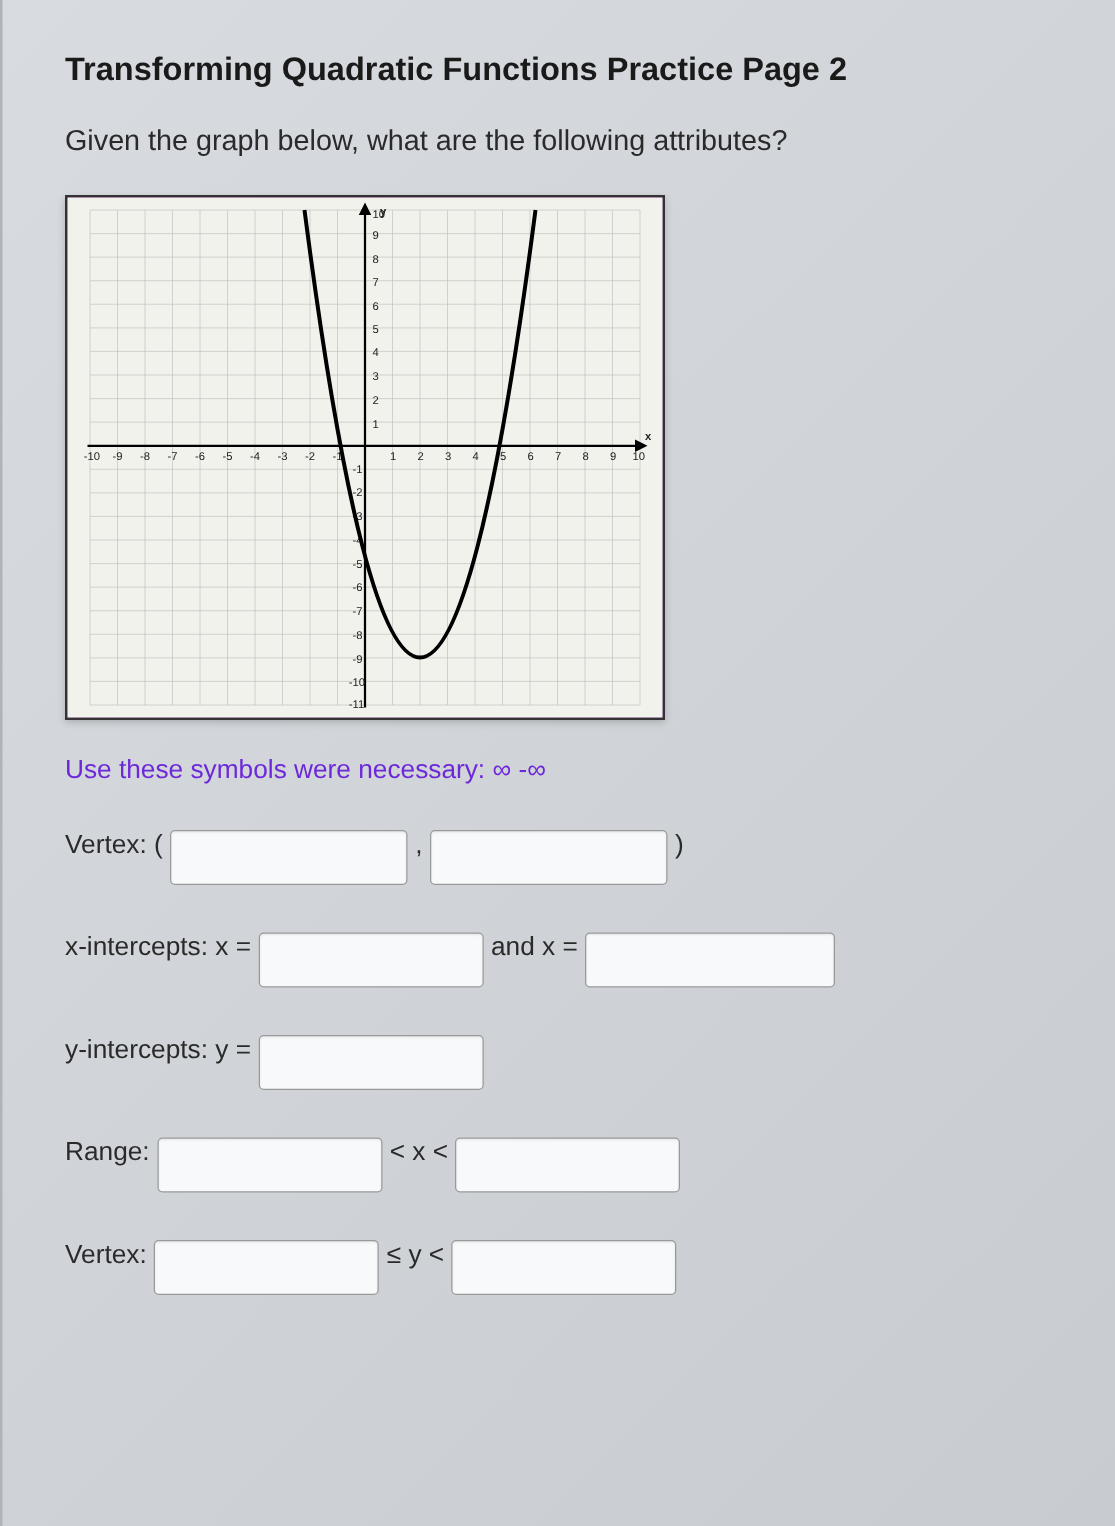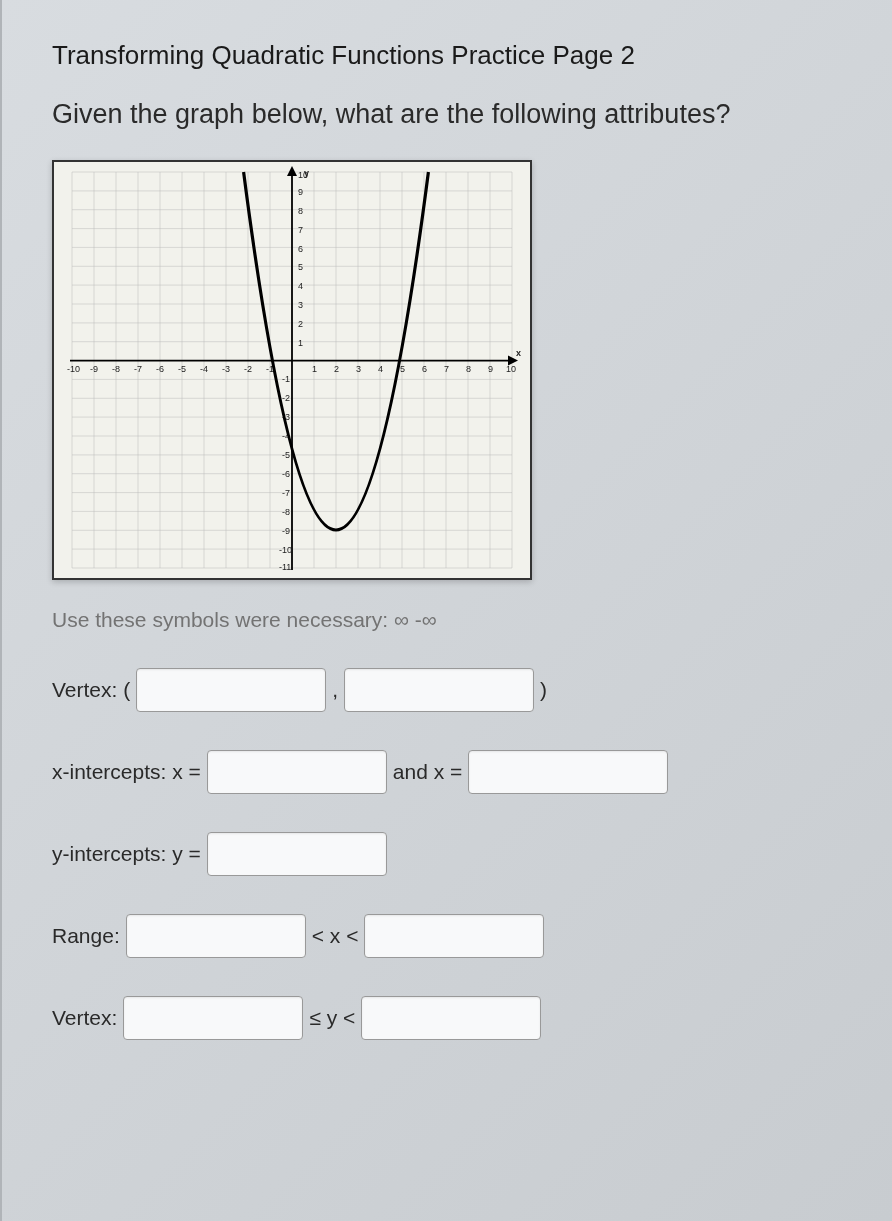--- a/index.html
+++ b/index.html
@@ -8,48 +8,48 @@
     padding: 40px 50px;
     background: linear-gradient(135deg, #d8dce0 0%, #c8ccd0 100%);
     font-family: "Helvetica Neue", Arial, sans-serif;
     color: #2a2a2a;
     width: 892px;
     min-height: 1221px;
     border-left: 2px solid #b0b4b8;
   }
   .title {
     font-size: 26px;
-    font-weight: 400;
+    font-weight: 700;
     margin-bottom: 28px;
     color: #1a1a1a;
   }
   .prompt {
-    font-size: 27px;
+    font-size: 23px;
     font-weight: 400;
     margin-bottom: 30px;
     color: #2a2a2a;
   }
   .graph-holder {
     width: 480px;
     height: 420px;
     background: #f0abfc;
     border: 2px solid #333;
     box-shadow: 0 2px 6px rgba(0,0,0,0.2);
     position: relative;
     margin-bottom: 28px;
   }
   .graph-holder svg { display:block; }
   .symbols {
     font-size: 21px;
     margin-bottom: 36px;
-    color: #737373;
+    color: #6d28d9;
   }
   .row {
     display: flex;
-    align-items: center;
+    align-items: flex-start;
     margin-bottom: 38px;
     font-size: 21px;
     gap: 6px;
   }
   .row label, .row span {
     white-space: nowrap;
   }
   input[type="text"] {
     height: 44px;
     border: 1px solid #999;

